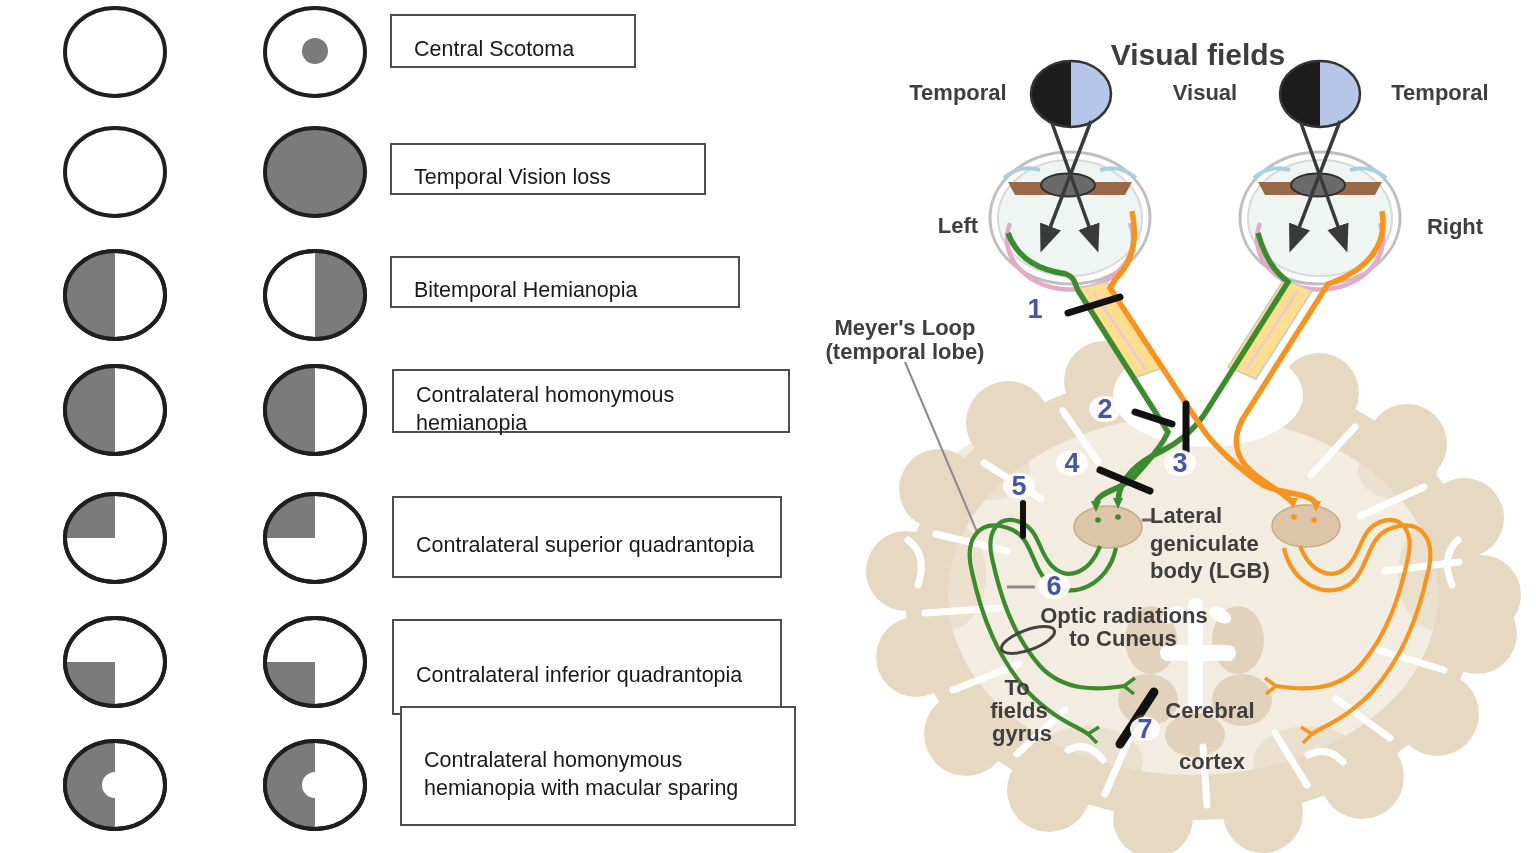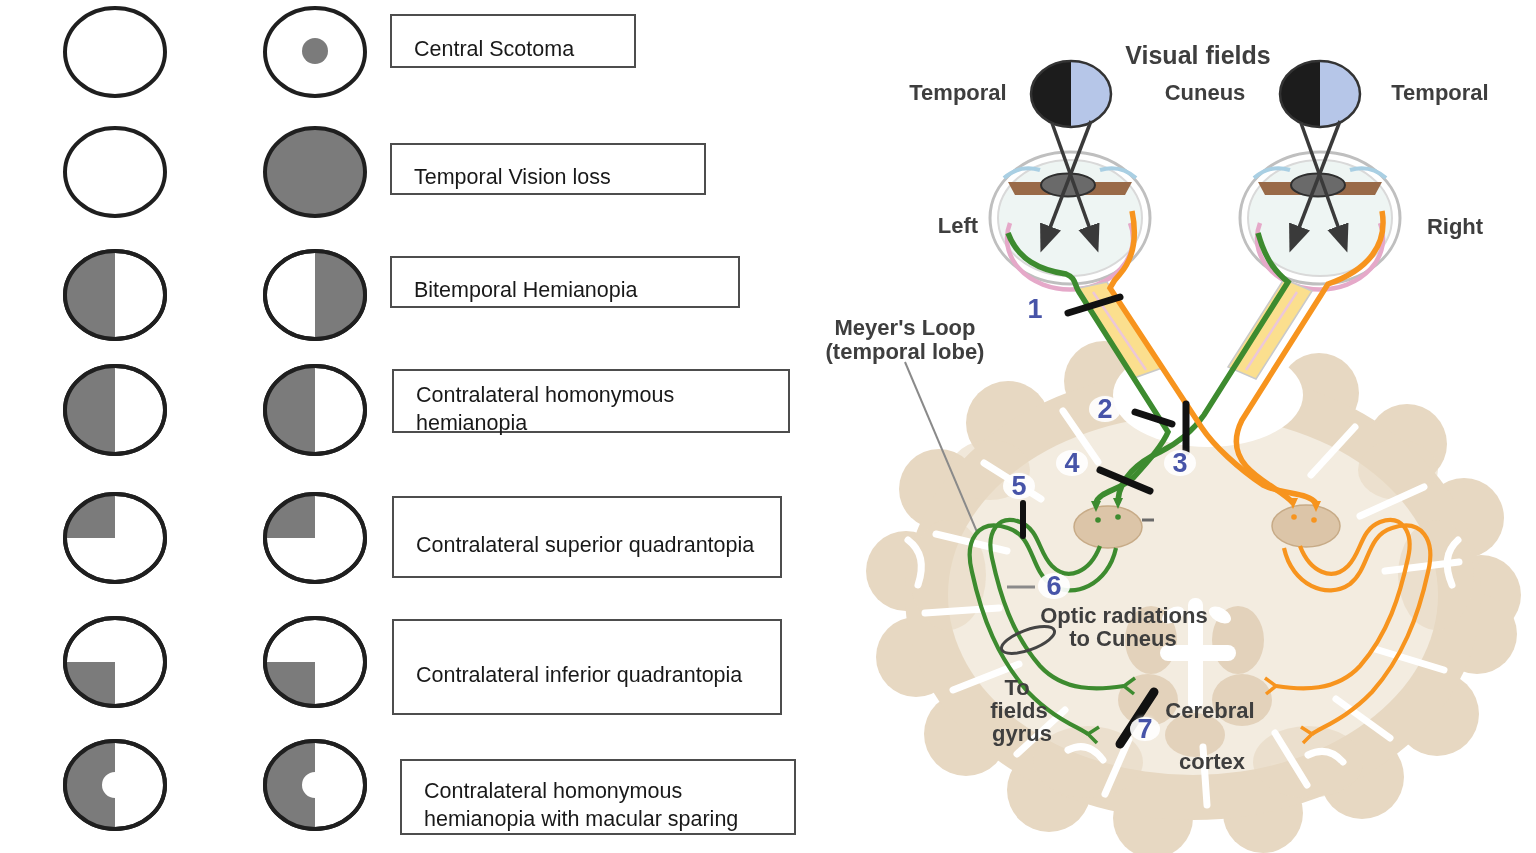--- a/index.html
+++ b/index.html
@@ -9,21 +9,21 @@
   .legend-row{position:absolute;left:0;}
   .vf-svg{position:absolute;top:0;}
   .labelbox{position:absolute;display:flex;align-items:center;background:#ffffff;
             border:2px solid #4d4d4d;box-sizing:border-box;padding:20px 10px 4px 22px;
             font-size:21.5px;line-height:1.32;color:#191919;}
   
   .pathway{position:absolute;left:768px;top:0;width:768px;height:853px;}
   .art{position:absolute;left:0;top:0;}
   .dlabel{position:absolute;transform:translate(-50%,-50%);font-size:22px;font-weight:600;
           color:#3e3e3e;white-space:nowrap;z-index:5;}
-  .dlabel.title{font-size:25px;}
+  .dlabel.title{font-size:30px;}
   .lgb-block{position:absolute;left:382px;top:502px;transform:none;font-size:22px;font-weight:600;
              color:#3e3e3e;line-height:1.26;z-index:5;}
   .num{position:absolute;transform:translate(-50%,-50%);font-size:27px;font-weight:bold;
        color:#4754a8;z-index:6;text-shadow:0 0 5px #fff,0 0 5px #fff;}
 </style>
 </head>
 <body>
 
 <div class="stage">
 
@@ -122,21 +122,21 @@
       <svg class="vf-svg" style="left:55px;top:735px" width="120" height="100" viewBox="0 0 120 100">
         <ellipse cx="60" cy="50" rx="50" ry="44" fill="#fff" stroke="#1f1f1f" stroke-width="4"></ellipse>
         <path d="M60,6 A50,44 0 0 0 60,94 L60,63 A13,13 0 0 1 60,37 Z" fill="#7b7b7b"></path>
         <ellipse cx="60" cy="50" rx="50" ry="44" fill="none" stroke="#1f1f1f" stroke-width="4"></ellipse>
       </svg>
       <svg class="vf-svg" style="left:255px;top:735px" width="120" height="100" viewBox="0 0 120 100">
         <ellipse cx="60" cy="50" rx="50" ry="44" fill="#fff" stroke="#1f1f1f" stroke-width="4"></ellipse>
         <path d="M60,6 A50,44 0 0 0 60,94 L60,63 A13,13 0 0 1 60,37 Z" fill="#7b7b7b"></path>
         <ellipse cx="60" cy="50" rx="50" ry="44" fill="none" stroke="#1f1f1f" stroke-width="4"></ellipse>
       </svg>
-      <div class="labelbox" style="left:400px;top:759px;width:396px;height:76px">
+      <div class="labelbox" style="left:400px;top:706px;width:396px;height:120px">
         <span>Contralateral homonymous hemianopia with macular sparing</span>
       </div>
     </div>
   </section>
 
   <section class="pathway">
 
     <svg class="art" width="768" height="853" viewBox="0 0 768 853">
       <defs>
         <marker id="ah" orient="auto" markerWidth="9" markerHeight="9" refX="6" refY="3.2">
@@ -317,27 +317,32 @@
         <ellipse cx="412" cy="463" rx="16" ry="13"></ellipse>
           <ellipse cx="304" cy="463" rx="16" ry="13"></ellipse>
         <ellipse cx="251" cy="486" rx="16" ry="13"></ellipse>
           <ellipse cx="286" cy="586" rx="16" ry="13"></ellipse>
         <ellipse cx="377" cy="729" rx="15" ry="12"></ellipse>
       </g>
     </svg>
 
     <span class="dlabel title" style="left:430px;top:55px">Visual fields</span>
     <span class="dlabel" style="left:190px;top:93px">Temporal</span>
-    <span class="dlabel" style="left:437px;top:93px">Cuneus</span>
+    <span class="dlabel" style="left:437px;top:93px">Visual</span>
     <span class="dlabel" style="left:672px;top:93px">Temporal</span>
     <span class="dlabel" style="left:190px;top:226px">Left</span>
     <span class="dlabel" style="left:687px;top:227px">Right</span>
     <span class="dlabel" style="left:137px;top:328px">Meyer's Loop</span>
     <span class="dlabel" style="left:137px;top:352px">(temporal lobe)</span>
 
+    <div class="lgb-block">
+      <div>Lateral</div>
+      <div>geniculate</div>
+      <div>body (LGB)</div>
+    </div>
 
     <span class="dlabel" style="left:356px;top:616px">Optic radiations</span>
     <span class="dlabel" style="left:355px;top:639px">to Cuneus</span>
     <span class="dlabel" style="left:249px;top:688px">To</span>
     <span class="dlabel" style="left:251px;top:711px">fields</span>
     <span class="dlabel" style="left:254px;top:734px">gyrus</span>
     <span class="dlabel" style="left:442px;top:711px">Cerebral</span>
     <span class="dlabel" style="left:444px;top:762px">cortex</span>
 
     <span class="num" style="left:267px;top:309px">1</span>

